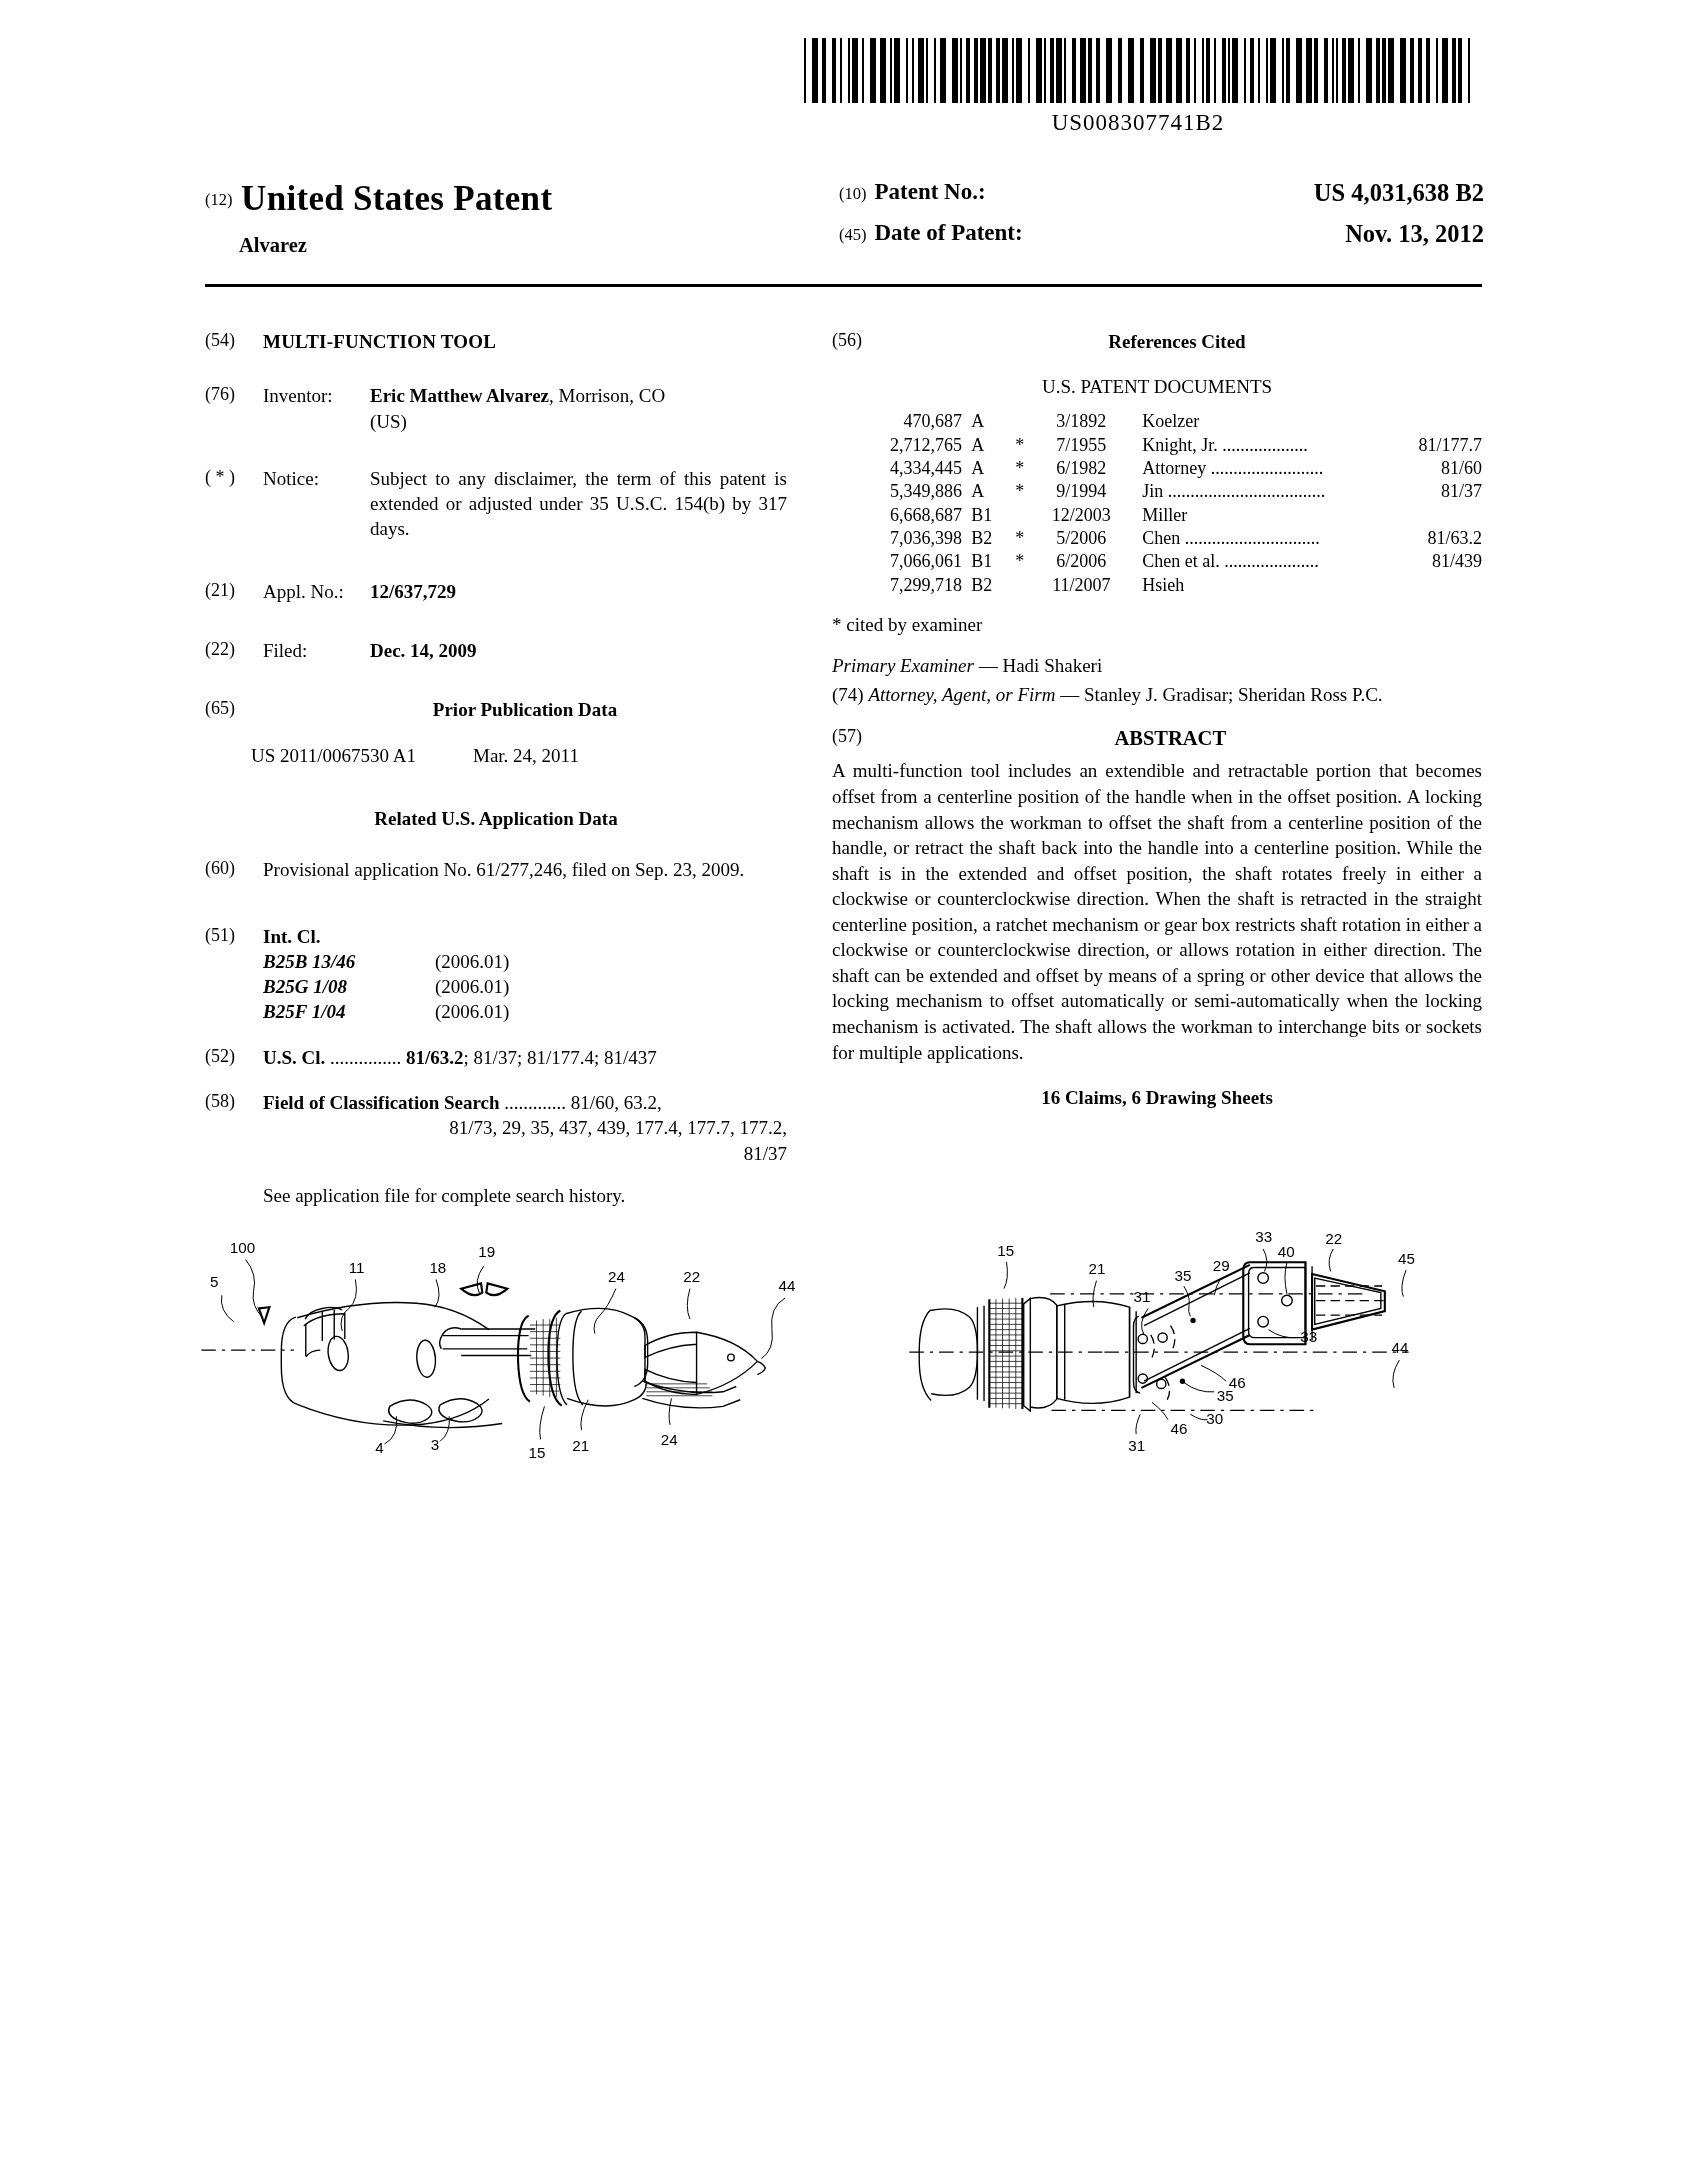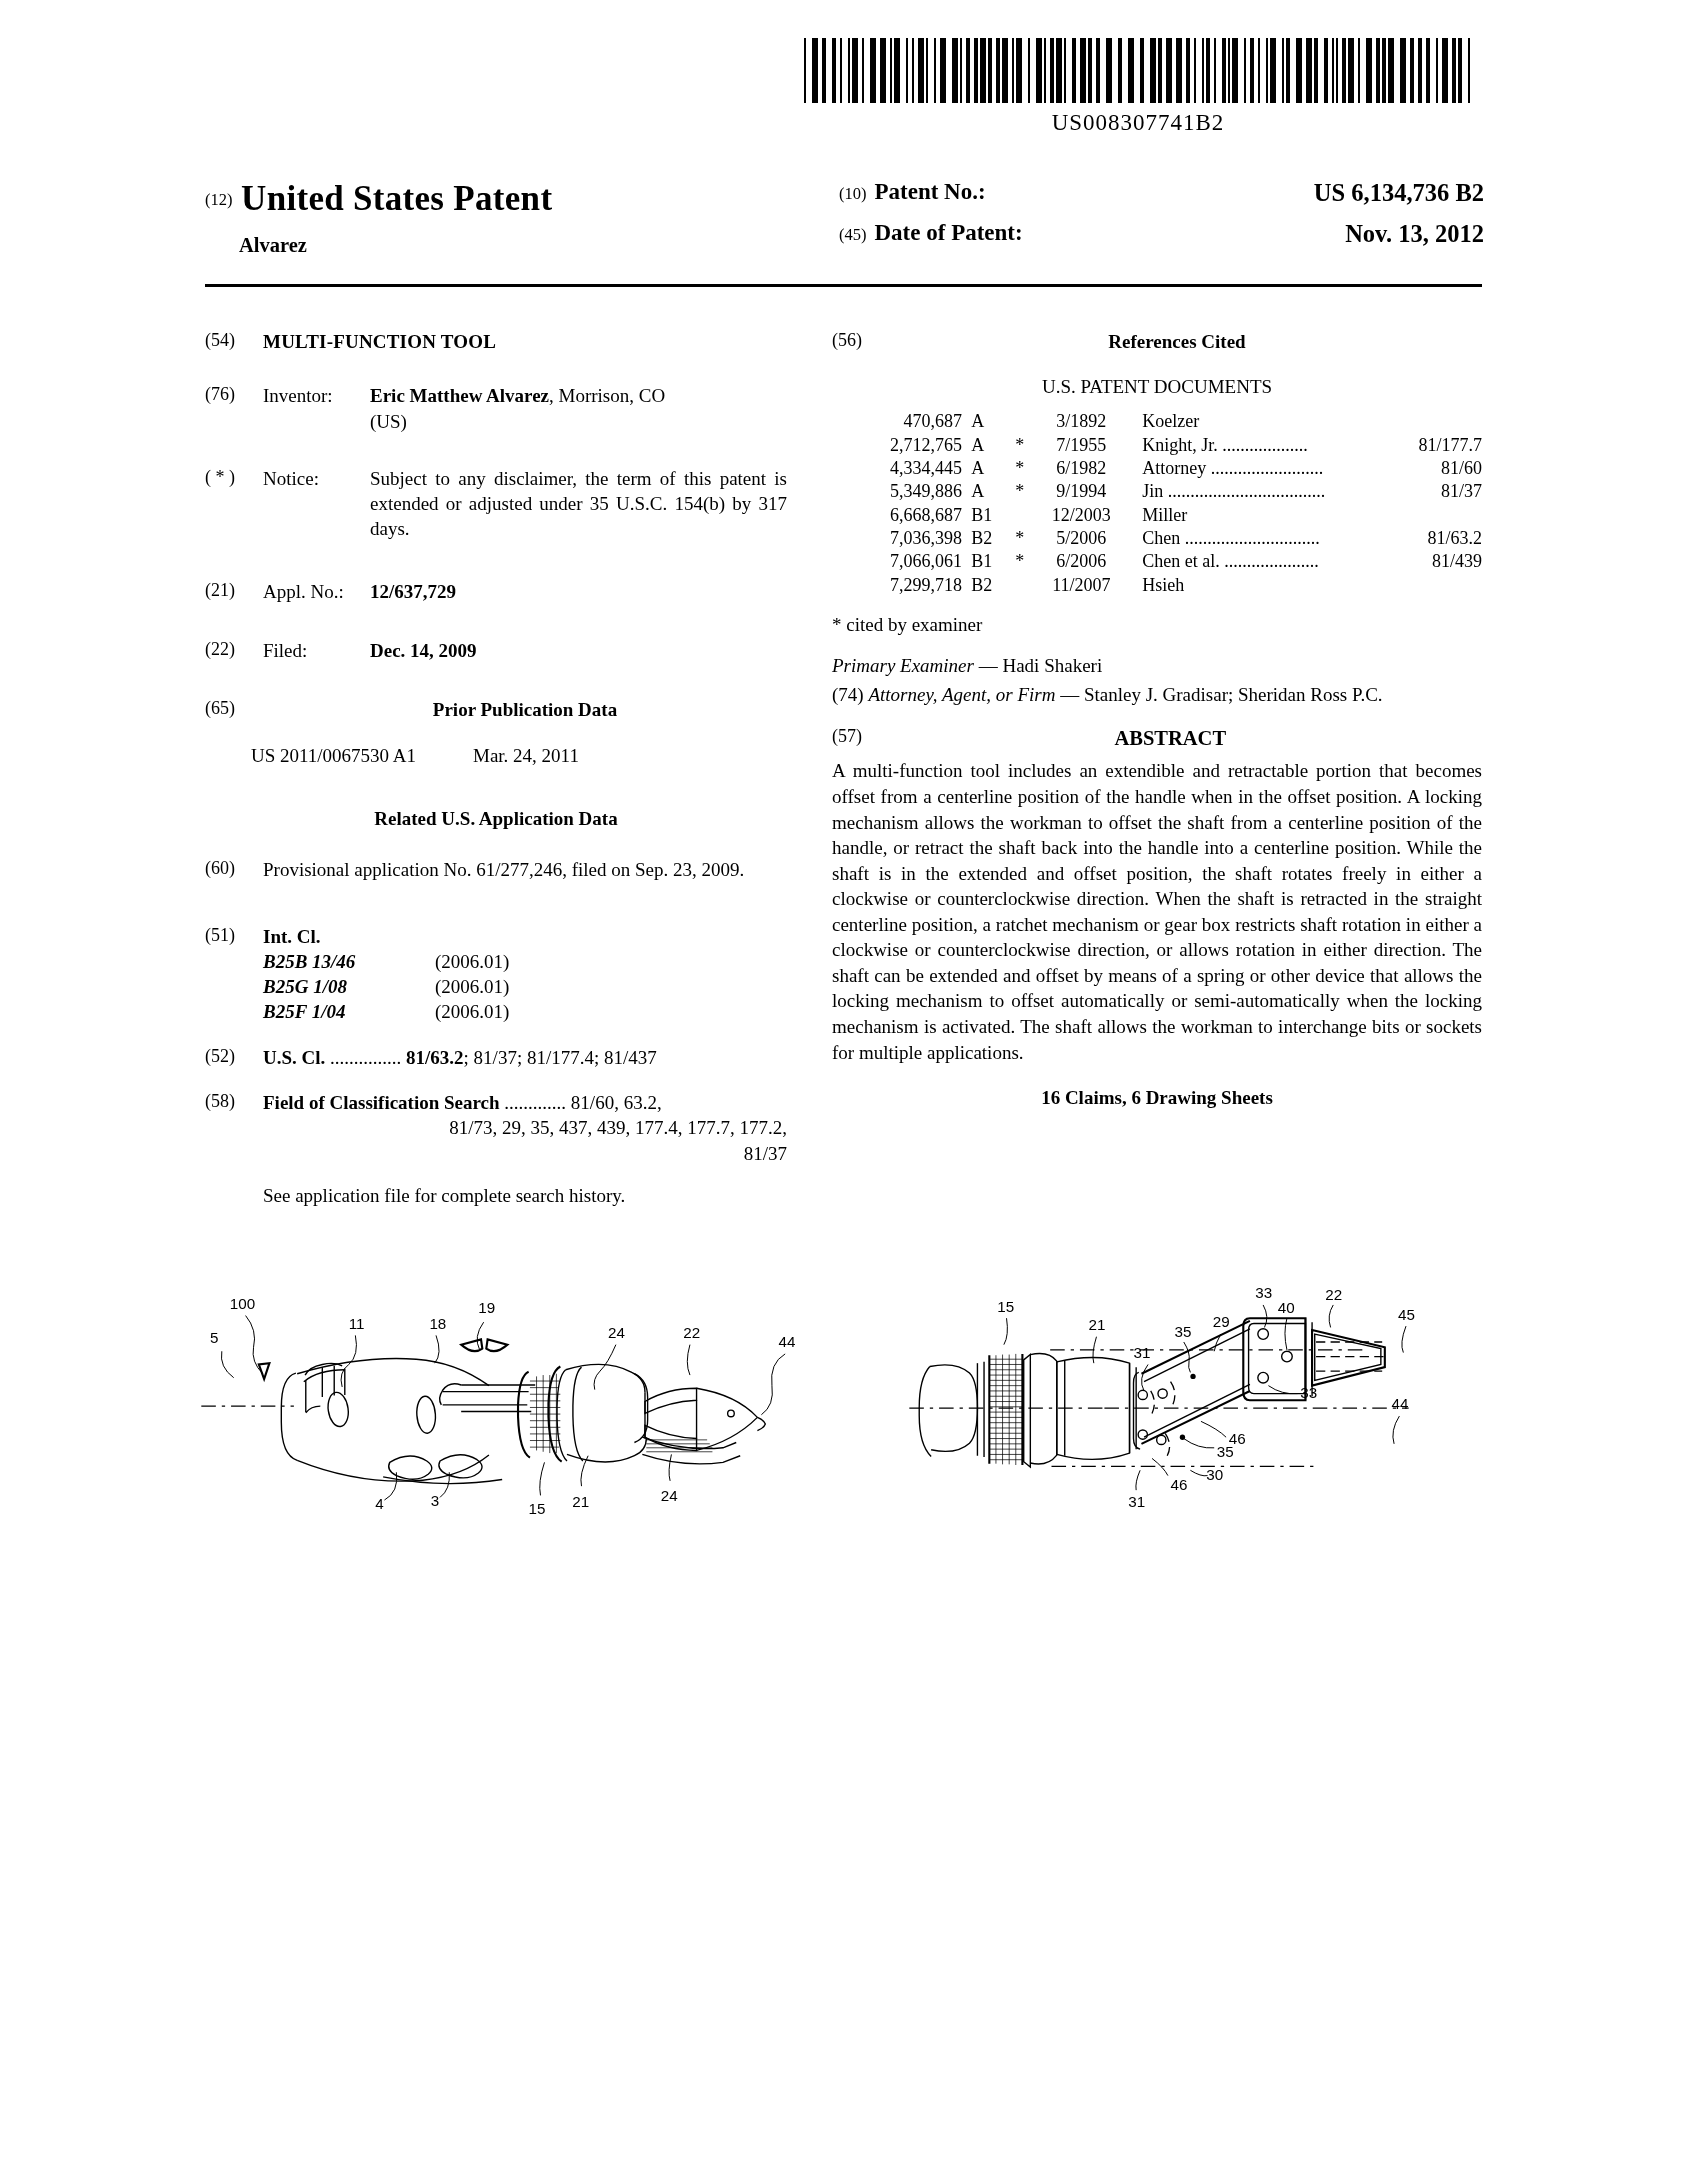--- a/index.html
+++ b/index.html
@@ -68,21 +68,21 @@
   .ref-date { width:98px; text-align:center; }
   .ref-name { padding-left:12px; flex:1; position:relative; overflow:hidden; }
   .ref-dots { }
   .ref-cls { position:absolute; right:0; top:0; }
 
   .abs-head { font-weight:bold; font-size:20.5px; }
 
   .claims { text-align:center; font-weight:bold; font-size:19px; margin-top:20px; }
 
   
-  .figs { position:absolute; left:198px; top:1244px; width:1290px; height:278px; }
+  .figs { position:absolute; left:198px; top:1188px; width:1290px; height:278px; }
   svg { display:block; }
   .ln  { fill:none; stroke:#000; stroke-width:2.1; }
   .ln-t{ fill:none; stroke:#000; stroke-width:1.5; }
   .ln-h{ fill:none; stroke:#000; stroke-width:3.2; }
   .hatch { fill:none; stroke:#000; stroke-width:1.1; }
   .reftxt { font-family:"Liberation Sans","DejaVu Sans",sans-serif; font-size:23px; }
   .dash { fill:none; stroke:#000; stroke-width:2; stroke-dasharray:22 9 5 9; }
   .dash2 { fill:none; stroke:#000; stroke-width:2; stroke-dasharray:14 8; }
 </style>
 </head>
@@ -266,21 +266,21 @@
     <div class="hdr-left">
       <div>
         <span class="paren">(12)</span><span class="us-patent">United States Patent</span>
       </div>
       <div class="inventor-surname">Alvarez</div>
     </div>
     <div class="hdr-right">
       <div class="hdr-row hdr-rowrel">
         <span class="paren">(10)</span>
         <span class="hdr-lbl">Patent No.:</span>
-        <span class="hdr-val">US 6,134,736 B2</span>
+        <span class="hdr-val">US 4,031,638 B2</span>
       </div>
       <div class="hdr-row hdr-rowrel hdr-row2">
         <span class="paren">(45)</span>
         <span class="hdr-lbl">Date of Patent:</span>
         <span class="hdr-val">Nov. 13, 2012</span>
       </div>
     </div>
   </div>
   <div class="rule" style="top:284px"></div>
 

